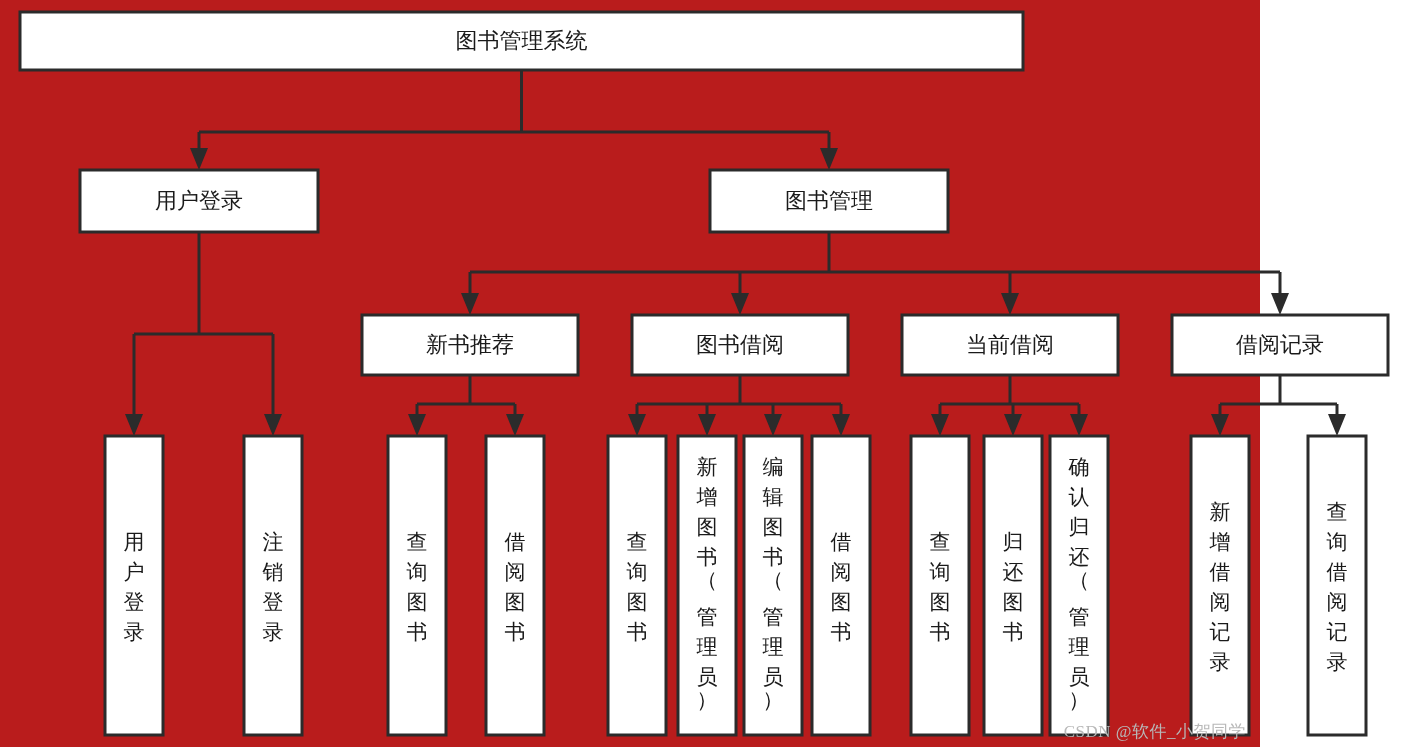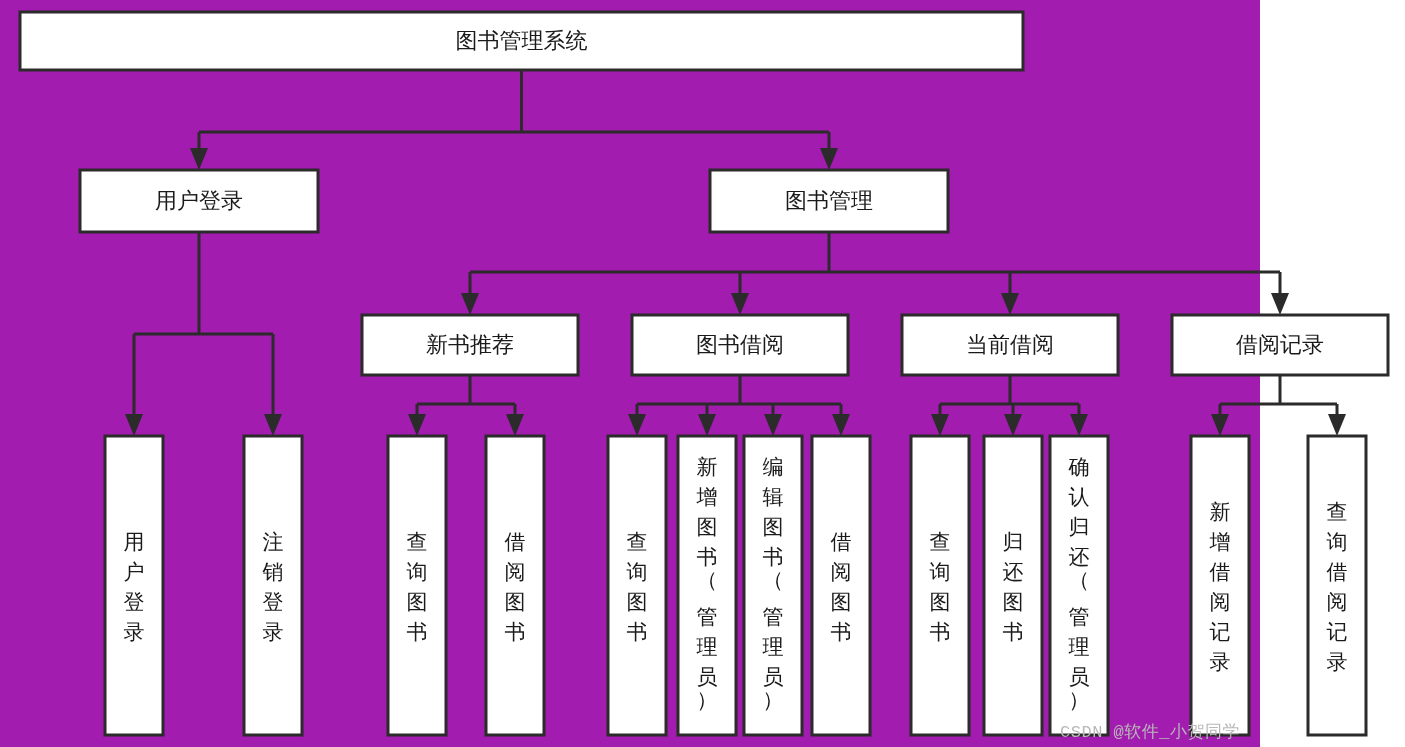--- a/index.html
+++ b/index.html
@@ -11,21 +11,21 @@
   body {
     width: 1405px;
     height: 747px;
     font-family: "DejaVu Sans", "Liberation Sans", sans-serif;
     overflow: hidden;
   }
   #diagram-root {
     position: relative;
     width: 1260px;
     height: 747px;
-    background: #a21caf;
+    background: #b91c1c;
   }
   svg.flowchart {
     position: absolute;
     left: 0;
     top: 0;
     width: 1405px;
     height: 747px;
     display: block;
   }
   .node-box {
@@ -51,23 +51,23 @@
     dominant-baseline: middle;
   }
   .node-label-vert {
     font-family: "DejaVu Sans", "Liberation Sans", sans-serif;
     fill: #1a1a1a;
     font-size: 21px;
     text-anchor: middle;
   }
   .watermark {
     position: absolute;
-    right: 20px;
+    right: 14px;
     bottom: 4px;
-    font-family: Liberation Mono, monospace;
+    font-family: Liberation Serif, serif;
     font-size: 17px;
     color: #b8b8b8;
     white-space: nowrap;
     letter-spacing: 0.5px;
     pointer-events: none;
   }
 </style>
 </head>
 <body>
 

